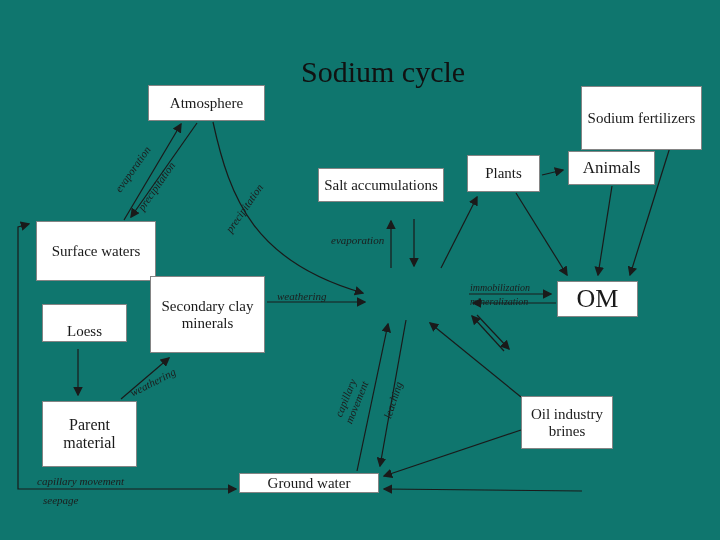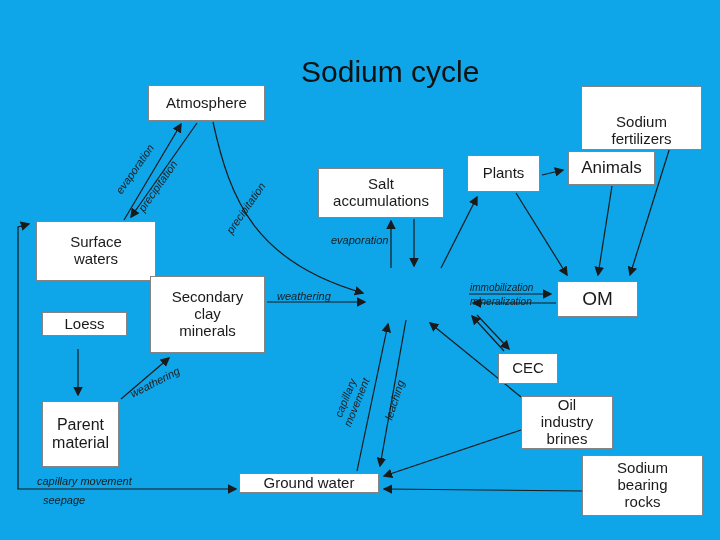--- a/index.html
+++ b/index.html
@@ -1,28 +1,28 @@
 <!DOCTYPE html>
 <html><head>
 <meta charset="utf-8">
 <style>
   html,body{margin:0;padding:0;background:#fff;}
   #slide{
-    position:relative;width:720px;height:540px;background:#0ea5e9;overflow:hidden;
-    font-family:Liberation Sans, sans-serif;color:#1a1a1a;
+    position:relative;width:720px;height:540px;background:#0f766e;overflow:hidden;
+    font-family:Liberation Serif, serif;color:#1a1a1a;
   }
   #title{
     position:absolute;left:301px;top:55px;font-size:30px;font-weight:400;
     letter-spacing:0;white-space:nowrap;color:#111;
   }
   svg.edges{position:absolute;left:0;top:0;width:720px;height:540px;}
   .box{
     position:absolute;box-sizing:border-box;border:1px solid #848484;background:#fff;
     display:flex;align-items:center;justify-content:center;text-align:center;
-    font-size:15px;line-height:1.12;padding:1px 16px;
+    font-size:15px;line-height:1.12;padding:1px 2px;
   }
   .elabel{
     position:absolute;font-style:italic;font-size:11px;line-height:1.1;
     white-space:nowrap;color:#1c1c1c;
   }
   .elabel.small{font-size:10px;}
   .rot{transform-origin:center center;}
   .two-line{text-align:center;white-space:nowrap;}
 </style>
 </head>
@@ -61,58 +61,52 @@
       <line x1="504" y1="351" x2="472" y2="316" marker-end="url(#ah)"></line>
       <line x1="477" y1="315" x2="509" y2="349" marker-end="url(#ah)"></line>
       <line x1="521" y1="430" x2="384" y2="476" marker-end="url(#ah)"></line>
       <line x1="582" y1="491" x2="384" y2="489" marker-end="url(#ah)"></line>
     </g>
   </svg>
 
   <div class="box" style="left:148px;top:85px;width:117px;height:36px;">
       <span>Atmosphere</span>
     </div>
-  <div class="box" style="left:581px;top:86px;width:121px;height:64px;align-items:flex-end;">
+  <div class="box" style="left:581px;top:86px;width:121px;height:64px;">
       <span>Sodium fertilizers</span>
     </div>
   <div class="box" style="left:568px;top:151px;width:87px;height:34px;font-size:17px;">
       <span>Animals</span>
     </div>
   <div class="box" style="left:467px;top:155px;width:73px;height:37px;">
       <span>Plants</span>
     </div>
-  <div class="box" style="left:318px;top:168px;width:126px;height:50px;">
+  <div class="box" style="left:318px;top:168px;width:126px;height:34px;">
       <span>Salt accumulations</span>
     </div>
   <div class="box" style="left:36px;top:221px;width:120px;height:60px;">
       <span>Surface waters</span>
     </div>
-  <div class="box" style="left:557px;top:281px;width:81px;height:36px;font-size:19px;">
+  <div class="box" style="left:557px;top:281px;width:81px;height:36px;font-size:26px;">
       <span>OM</span>
     </div>
   <div class="box" style="left:150px;top:276px;width:115px;height:77px;">
       <span>Secondary clay minerals</span>
     </div>
-  <div class="box" style="left:42px;top:312px;width:85px;height:24px;">
+  <div class="box" style="left:42px;top:304px;width:85px;height:38px;align-items:flex-end;">
       <span>Loess</span>
     </div>
-  <div class="box" style="left:498px;top:353px;width:60px;height:31px;">
-      <span>CEC</span>
-    </div>
-  <div class="box" style="left:42px;top:401px;width:77px;height:66px;font-size:16px;">
+  <div class="box" style="left:42px;top:401px;width:95px;height:66px;font-size:16px;">
       <span>Parent material</span>
     </div>
   <div class="box" style="left:521px;top:396px;width:92px;height:53px;">
       <span>Oil industry brines</span>
     </div>
   <div class="box" style="left:239px;top:473px;width:140px;height:20px;">
       <span>Ground water</span>
-    </div>
-  <div class="box" style="left:582px;top:455px;width:121px;height:61px;">
-      <span>Sodium bearing rocks</span>
     </div>
 
   <div class="elabel rot" style="left:106px;top:163px;transform:rotate(-55deg);">evaporation</div>
   <div class="elabel rot" style="left:128px;top:180px;transform:rotate(-55deg);">precipitation</div>
   <div class="elabel rot" style="left:216px;top:202px;transform:rotate(-55deg);">precipitation</div>
   <div class="elabel" style="left:331px;top:234px;">evaporation</div>
   <div class="elabel" style="left:277px;top:290px;">weathering</div>
   <div class="elabel small" style="left:470px;top:282px;">immobilization</div>
   <div class="elabel small" style="left:470px;top:296px;">mineralization</div>
   <div class="elabel rot" style="left:128px;top:376px;transform:rotate(-27deg);">weathering</div>

